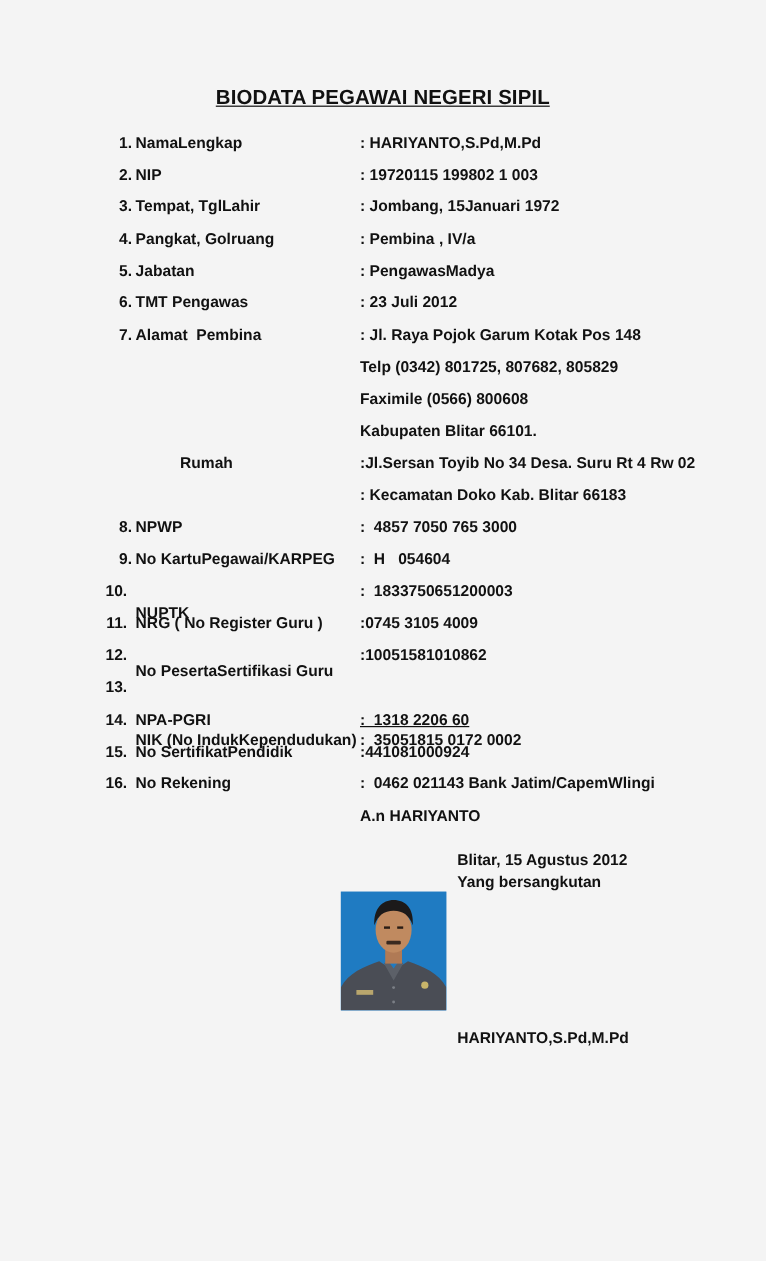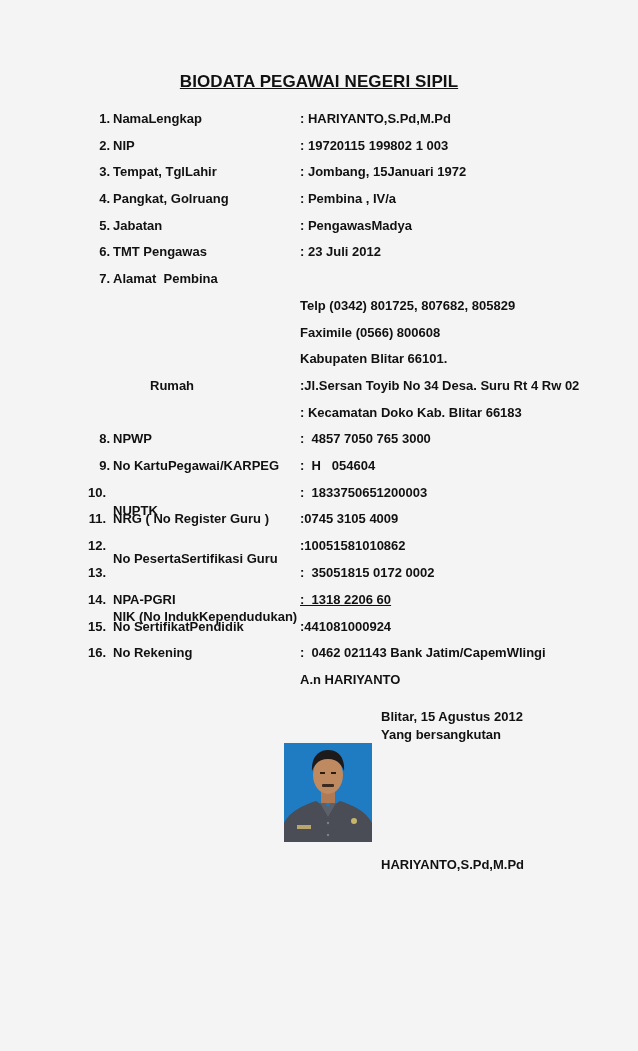--- a/index.html
+++ b/index.html
@@ -92,20 +92,21 @@
     <span class="value" style="white-space: pre;">: PengawasMadya</span>
   </div>
   <div class="row" style="top:244px">
     <span class="num">6.</span>
     <span class="label" style="white-space: pre;">TMT Pengawas</span>
     <span class="value" style="white-space: pre;">: 23 Juli 2012</span>
   </div>
   <div class="row" style="top:271px">
     <span class="num">7.</span>
     <span class="label" style="white-space: pre;">Alamat  Pembina</span>
+    <span class="value" style="white-space: pre;">: Jl. Raya Pojok Garum Kotak Pos 148</span>
   </div>
   <div class="row" style="top:298px">
     <span class="value" style="white-space: pre;">Telp (0342) 801725, 807682, 805829</span>
   </div>
   <div class="row" style="top:325px">
     <span class="value" style="white-space: pre;">Faximile (0566) 800608</span>
   </div>
   <div class="row" style="top:351px">
     <span class="value" style="white-space: pre;">Kabupaten Blitar 66101.</span>
   </div>
@@ -137,21 +138,21 @@
     <span class="value" style="white-space: pre;">:0745 3105 4009</span>
   </div>
   <div class="row" style="top:538px">
     <span class="num wide">12.</span>
     <span class="label" style="white-space: pre; margin-top: 13px;">No PesertaSertifikasi Guru</span>
     <span class="value" style="white-space: pre;">:10051581010862</span>
   </div>
   <div class="row" style="top:565px">
     <span class="num wide">13.</span>
     <span class="label" style="white-space: pre; margin-top: 44px;">NIK (No IndukKependudukan)</span>
-    <span class="value" style="white-space: pre;">:  35051815 0172 0002</span>
+    <span class="value" style="white-space: pre; margin-top: 44px;">:  35051815 0172 0002</span>
   </div>
   <div class="row" style="top:592px">
     <span class="num wide">14.</span>
     <span class="label" style="white-space: pre;">NPA-PGRI</span>
     <span class="value" style="white-space: pre; text-decoration: underline;">:  1318 2206 60</span>
   </div>
   <div class="row" style="top:619px">
     <span class="num wide">15.</span>
     <span class="label" style="white-space: pre;">No SertifikatPendidik</span>
     <span class="value" style="white-space: pre;">:441081000924</span>

